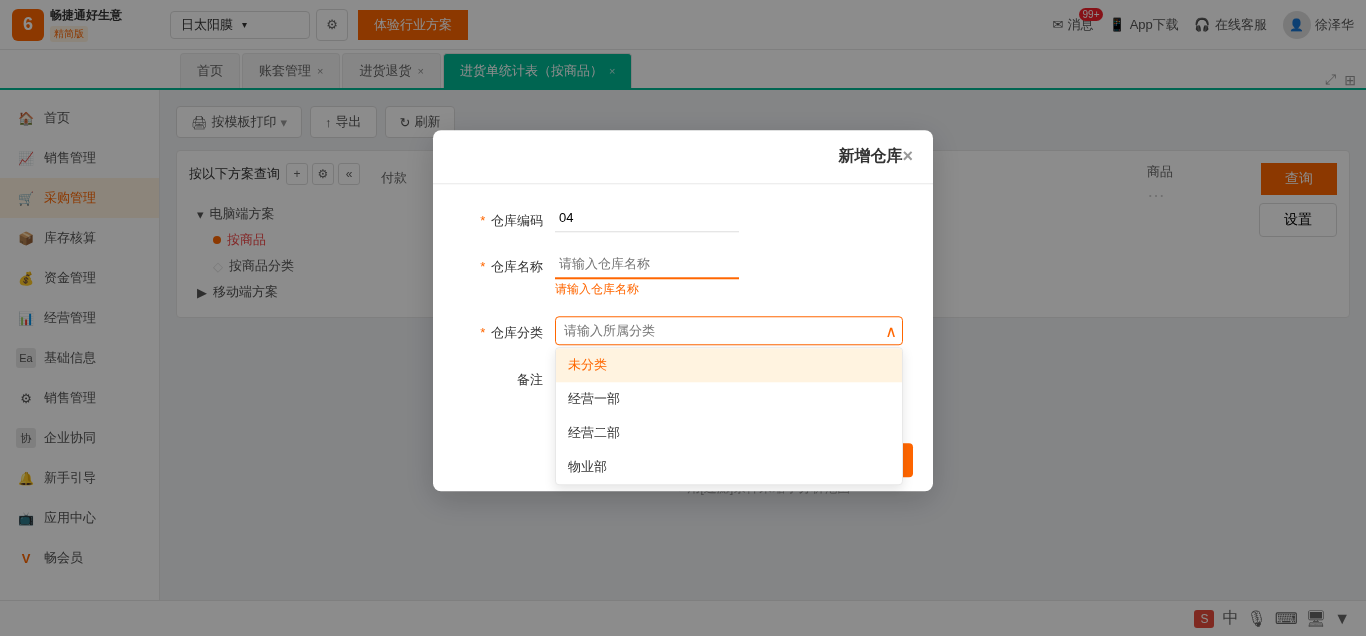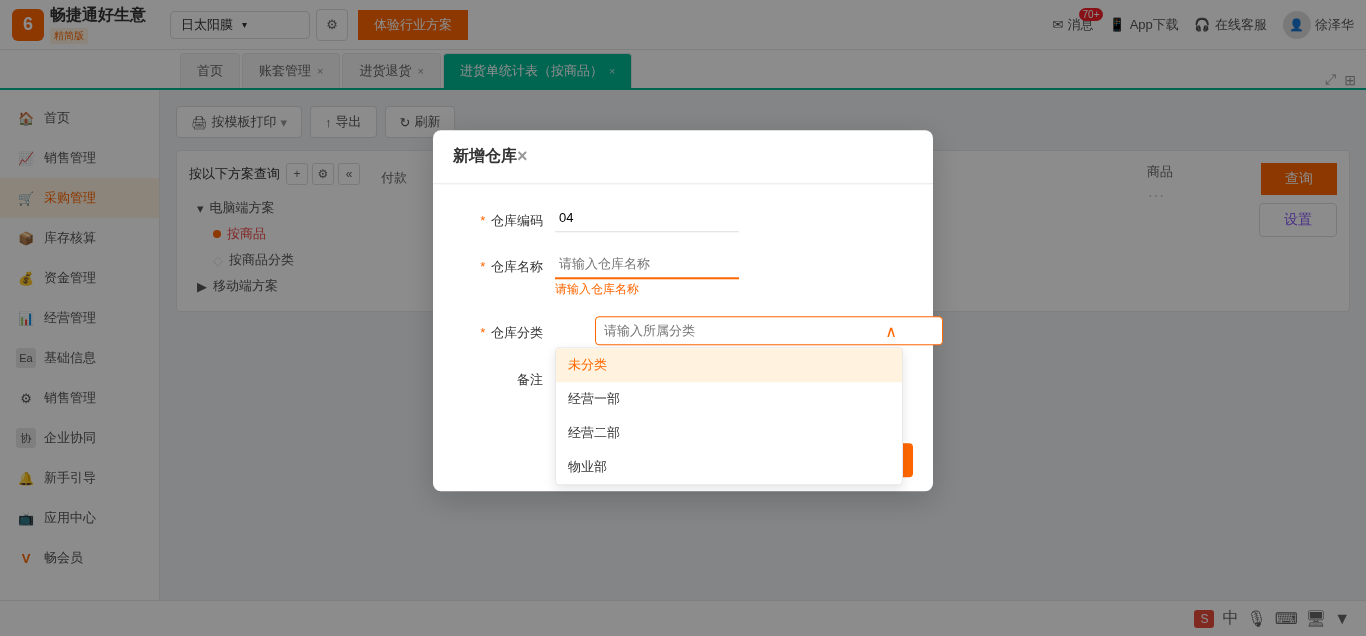--- a/index.html
+++ b/index.html
@@ -106,55 +106,55 @@
     .toolbar-btn {
       padding: 6px 14px; border: 1px solid #ddd; border-radius: 4px;
       cursor: pointer; background: #fff; color: #555; font-size: 13px;
       display: flex; align-items: center; gap: 4px;
     }
     .search-panel {
       background: #fff; border-radius: 4px; padding: 12px;
       border: 1px solid #e8e8e8; display: flex; gap: 12px; align-items: flex-start;
     }
     .scheme-panel { width: 180px; }
-    .scheme-title { font-size: 13px; color: #333; margin-bottom: 10px; display: flex; align-items: center; gap: 6px; }
+    .scheme-title { font-size: 13px; color: #333; margin-bottom: 16px; display: flex; align-items: center; gap: 6px; }
     .scheme-actions { display: flex; gap: 4px; }
     .scheme-btn { width: 22px; height: 22px; border: 1px solid #ddd; border-radius: 3px; background: #fff; cursor: pointer; display: flex; align-items: center; justify-content: center; font-size: 12px; color: #666; }
     .tree-item { padding: 4px 8px; cursor: pointer; color: #555; font-size: 13px; display: flex; align-items: center; gap: 6px; }
     .tree-item.active { color: #ef4444; }
     .main-search { flex: 1; }
     .search-row { display: flex; gap: 12px; align-items: center; margin-bottom: 8px; }
     .search-label { color: #666; font-size: 13px; min-width: 60px; }
     .search-input {
       border: 1px solid #ddd; border-radius: 4px; padding: 5px 8px;
       font-size: 13px; width: 160px; outline: none;
     }
     .search-select {
       border: 1px solid #ddd; border-radius: 4px; padding: 5px 8px;
       font-size: 13px; width: 160px; background: #fff;
     }
     .search-more { color: #999; font-size: 12px; cursor: pointer; }
     .query-btn { padding: 7px 24px; background: #ff6600; color: #fff; border: none; border-radius: 0; cursor: pointer; font-size: 14px; }
-    .set-btn { padding: 7px 24px; background: #fff; color: #8b5cf6; border: 1px solid #ddd; border-radius: 4px; cursor: pointer; font-size: 14px; }
+    .set-btn { padding: 7px 24px; background: #fff; color: #000000; border: 1px solid #ddd; border-radius: 4px; cursor: pointer; font-size: 14px; }
 
     
     .modal-backdrop {
       position: fixed; top: 0; left: 0; width: 100%; height: 100%;
       background: rgba(0,0,0,0.45); z-index: 100;
     }
 
     
     .modal {
       position: fixed; top: 50%; left: 50%; transform: translate(-50%, -52%);
       background: #fff; border-radius: 8px; width: 500px;
       z-index: 200; box-shadow: 0 8px 32px rgba(0,0,0,0.18);
     }
     .modal-header {
       padding: 16px 20px; border-bottom: 1px solid #e8e8e8;
-      display: flex; align-items: center; justify-content: flex-start;
+      display: flex; align-items: center; justify-content: flex-end;
       font-size: 16px; font-weight: bold; color: #333;
     }
     .modal-close { cursor: pointer; color: #999; font-size: 18px; }
     .modal-body { padding: 20px 30px; }
     .form-row {
       display: flex; align-items: flex-start; margin-bottom: 18px;
     }
     .form-label {
       min-width: 80px; color: #333; font-size: 13px;
       padding-top: 8px; text-align: right; margin-right: 12px;
@@ -166,21 +166,21 @@
       background: transparent;
     }
     .form-input.error-border { border-bottom: 2px solid #ff6600; }
     .error-msg { color: #ff6600; font-size: 12px; margin-top: 2px; }
     .form-input-wrap { flex: 1; position: relative; }
     .category-input-wrap {
       flex: 1; position: relative;
     }
     .category-input {
       width: 100%; border: 1px solid #ff6600; border-radius: 4px;
-      padding: 6px 30px 6px 8px; font-size: 13px; outline: none; margin-left: 40px;
+      padding: 6px 30px 6px 8px; font-size: 13px; outline: none;
     }
     .category-toggle {
       position: absolute; right: 6px; top: 50%; transform: translateY(-50%);
       cursor: pointer; color: #ff6600; font-size: 16px;
     }
     .dropdown-list {
       position: absolute; top: calc(100% + 2px); left: 0; width: 100%;
       background: #fff; border: 1px solid #e8e8e8; border-radius: 4px;
       z-index: 300; box-shadow: 0 4px 12px rgba(0,0,0,0.1);
       max-height: 200px; overflow-y: auto;
@@ -206,37 +206,37 @@
     }
     .bottom-icon { cursor: pointer; font-size: 16px; color: #666; }
   </style>
 </head>
 <body>
 
 <div class="top-header">
   <div class="logo-area">
     <div class="logo-icon" style="background:#ff6600; color:#fff; font-size:18px; font-weight:bold;">6</div>
     <div>
-      <div style="font-size:16px; color:#333; font-weight:bold;">畅捷通好生意</div>
+      <div style="font-size:12px; color:#333; font-weight:bold;">畅捷通好生意</div>
       <div class="logo-badge">精简版</div>
     </div>
   </div>
 
   <div class="header-selector">
     <span>日太阳膜</span>
     <span class="chevron">▾</span>
   </div>
   <div class="gear-btn">⚙</div>
   <button class="trial-btn">体验行业方案</button>
 
   <div class="header-right">
     <div class="header-right-item">
       <span>✉</span>
       <span>消息</span>
-      <span class="badge-red">70+</span>
+      <span class="badge-red">99+</span>
     </div>
     <div class="header-right-item">
       <span>📱</span>
       <span>App下载</span>
     </div>
     <div class="header-right-item">
       <span>🎧</span>
       <span>在线客服</span>
     </div>
     <div class="header-right-item">

